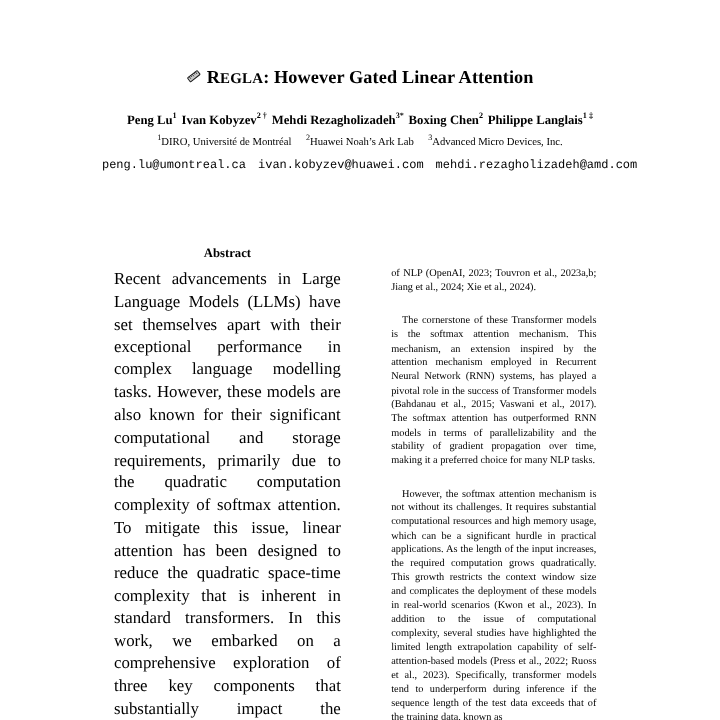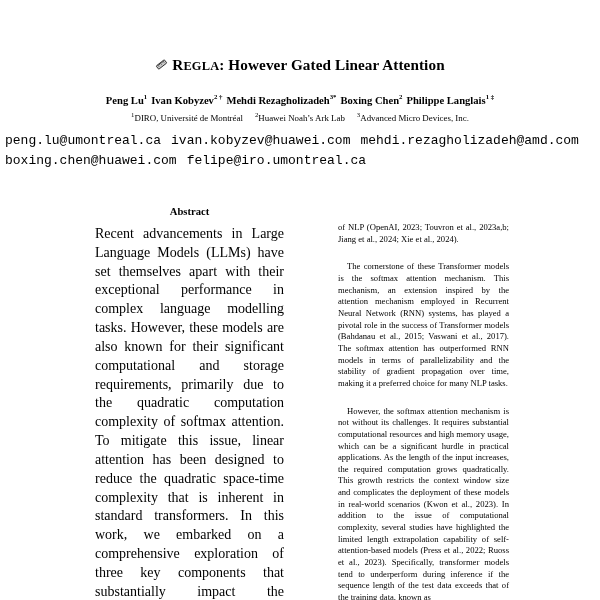--- a/index.html
+++ b/index.html
@@ -75,38 +75,39 @@
     text-align: center;
     font-size: 8.9px;
     margin-top: 3px;
     line-height: 1.35;
     white-space: nowrap;
   }
   .affils .af { margin: 0 6px; }
   .affils sup { font-weight: normal; }
 
   .emails {
-    text-align: left;
+    text-align: center;
     font-family: "Liberation Mono", "DejaVu Sans Mono", monospace;
-    font-size: 13px;
+    font-size: 10px;
     margin-top: 7px;
     line-height: 1.55;
     white-space: nowrap;
+    padding-left: 16px;
   }
   .emails .em { margin: 0 5px; }
 
   
   .columns {
     position: absolute;
     top: 206px;
     left: 0;
     width: 600px;
     height: 394px;
     display: flex;
-    gap: 31px;
+    gap: 19px;
     padding: 0 88px;
     box-sizing: border-box;
     overflow: hidden;
   }
   .col {
     width: 203px;
     flex: 0 0 203px;
     overflow: hidden;
   }
 
@@ -166,21 +167,20 @@
           </g>
         </svg>
       </span><span class="smallcaps-main">R</span><span class="smallcaps-rest">EGLA</span><span class="smallcaps-main">: However Gated Linear Attention</span>
     </div>
   </div>
 
   <div class="authors"><span class="au">Peng Lu<sup>1</sup></span><span class="au">Ivan Kobyzev<sup>2 †</sup></span><span class="au">Mehdi Rezagholizadeh<sup>3*</sup></span><span class="au">Boxing Chen<sup>2</sup></span><span class="au">Philippe Langlais<sup>1 ‡</sup></span></div>
   <div class="affils"><span class="af"><sup>1</sup>DIRO, Université de Montréal</span><span class="af"><sup>2</sup>Huawei Noah’s Ark Lab</span><span class="af"><sup>3</sup>Advanced Micro Devices, Inc.</span></div>
   <div class="emails">
       <div><span class="em">peng.lu@umontreal.ca</span><span class="em">ivan.kobyzev@huawei.com</span><span class="em">mehdi.rezagholizadeh@amd.com</span></div>
-      <div><span class="em">boxing.chen@huawei.com</span><span class="em">felipe@iro.umontreal.ca</span></div>
     </div>
 
   <div class="columns">
 
     <div class="col">
       <div class="abstract-head">Abstract</div>
       <p class="abstract-body">Recent advancements in Large Language Models (LLMs) have set themselves apart with their exceptional performance in complex language modelling tasks. However, these models are also known for their significant computational and storage requirements, primarily due to the quadratic computation complexity of softmax attention. To mitigate this issue, linear attention has been designed to reduce the quadratic space-time complexity that is inherent in standard transformers. In this work, we embarked on a comprehensive exploration of three key components that substantially impact the performance of the Gated Linear Attention module: feature maps, normalization, and the gating mechanism. We developed a feature mapping function to address some crucial issues that previous suggestions overlooked. Then we offered further rationale for the integration of normalization layers to stabilize the training process. Moreover, we explored the saturation phenomenon of the gating mechanism and augmented it with a refining module. We conducted extensive experiments and showed our architecture outperforms previous Gated Linear Attention mechanisms in extensive tasks including training from scratch and post-linearization with continual pre-training.</p>
       <div class="section-head">
         <span>1</span>
         <span>Transformer</span>

